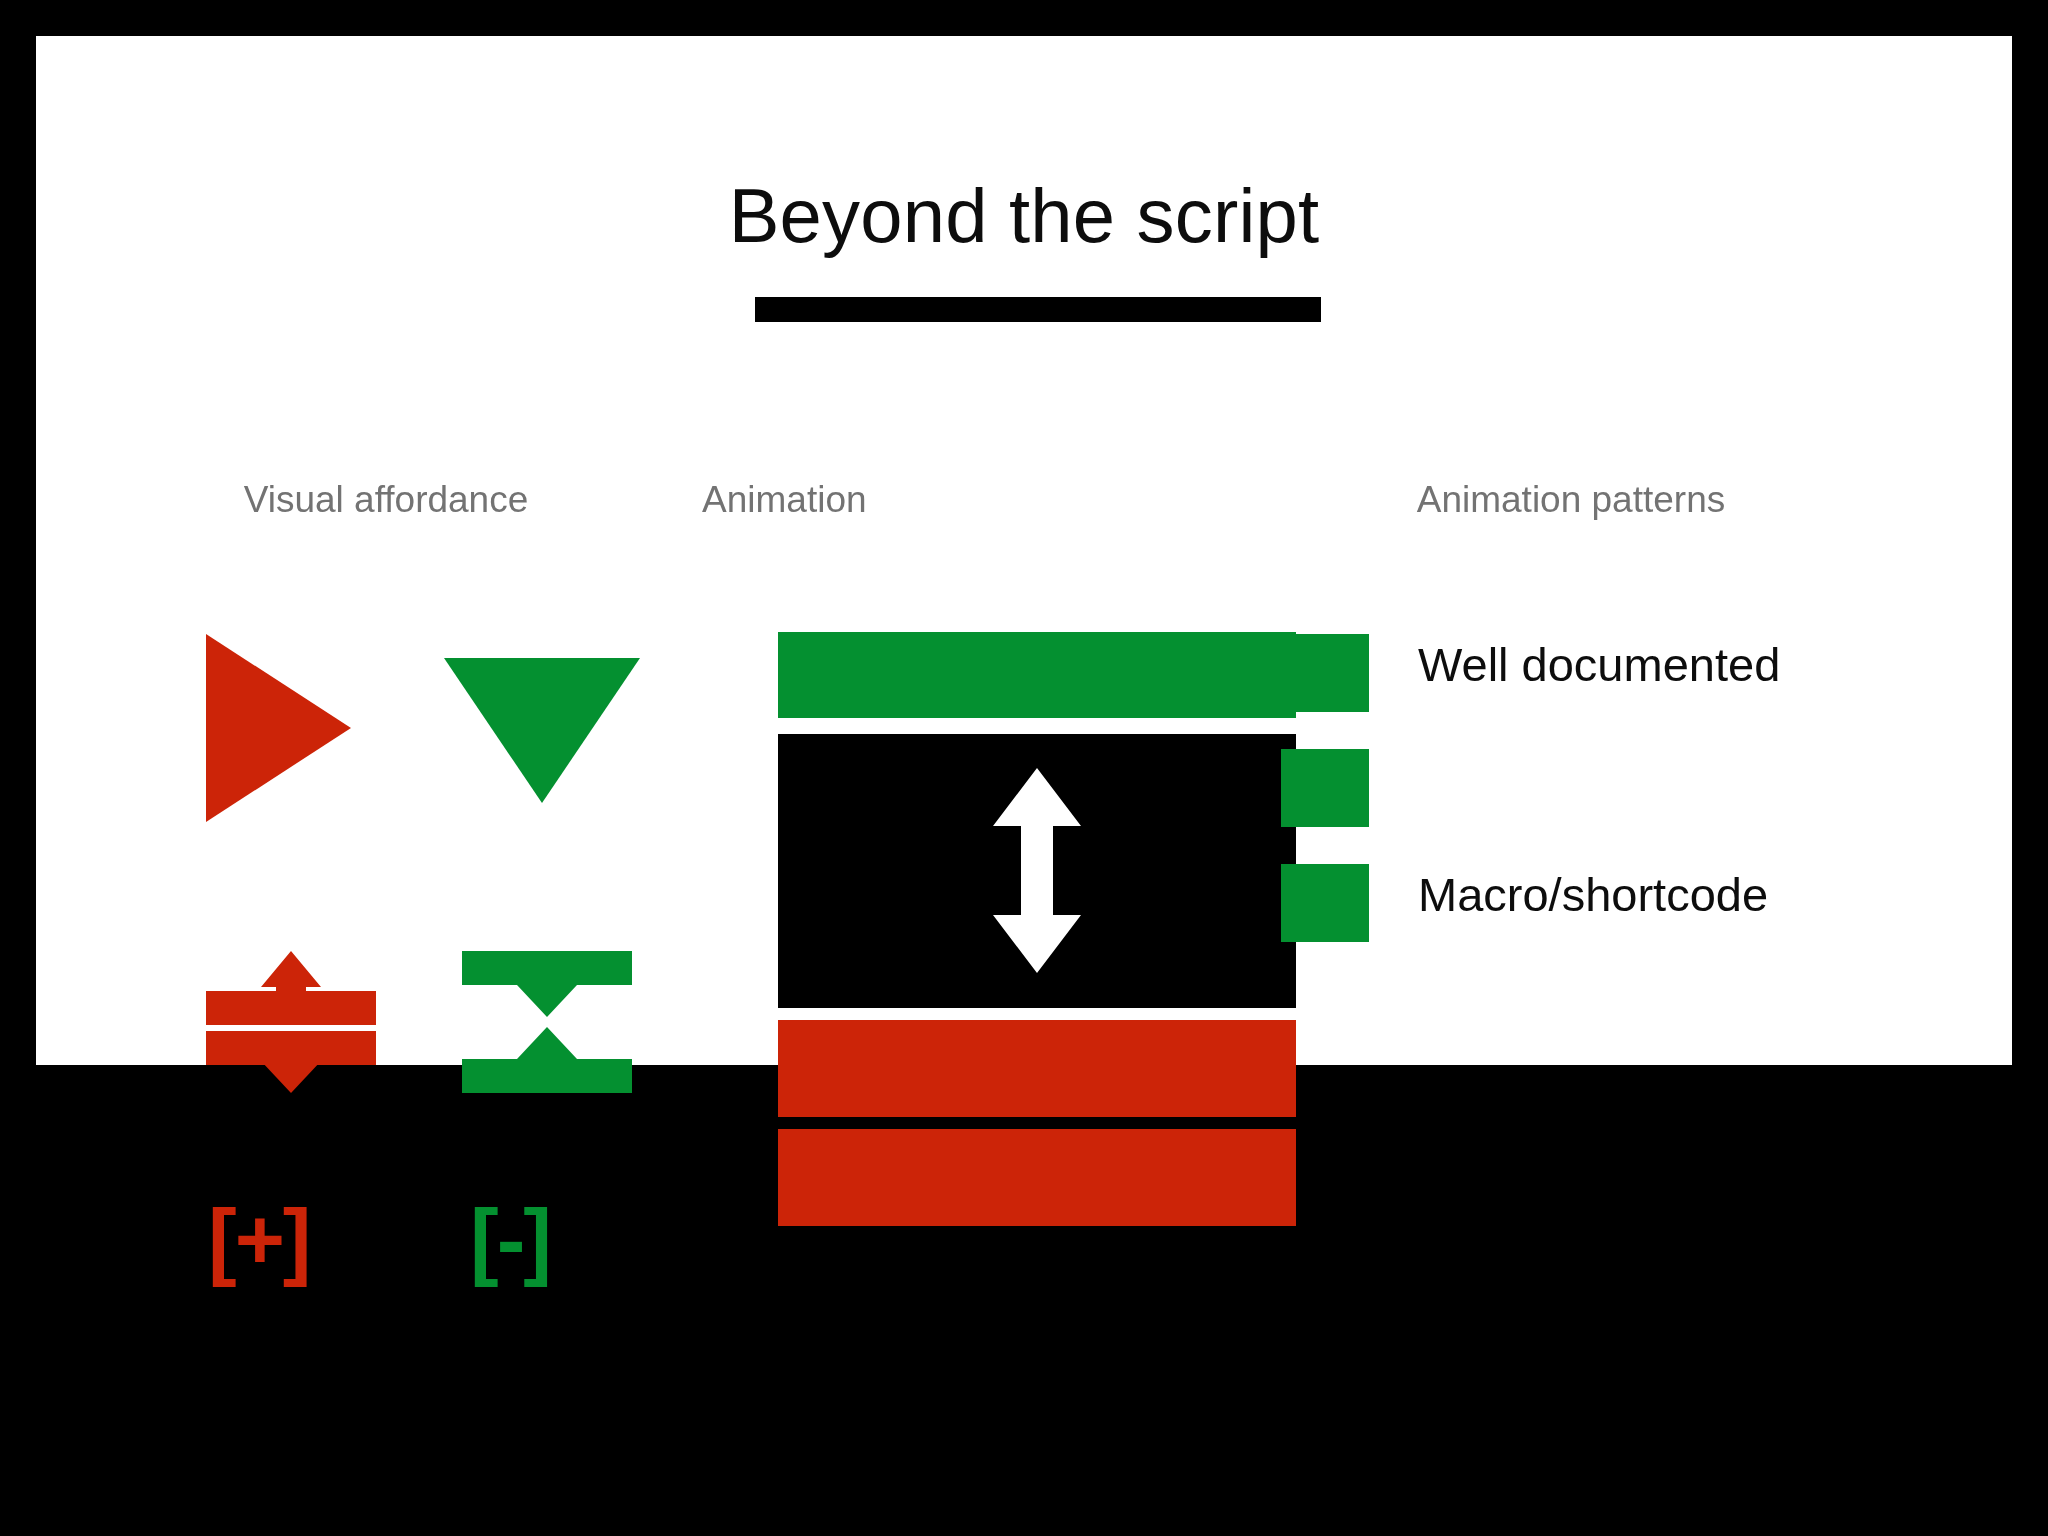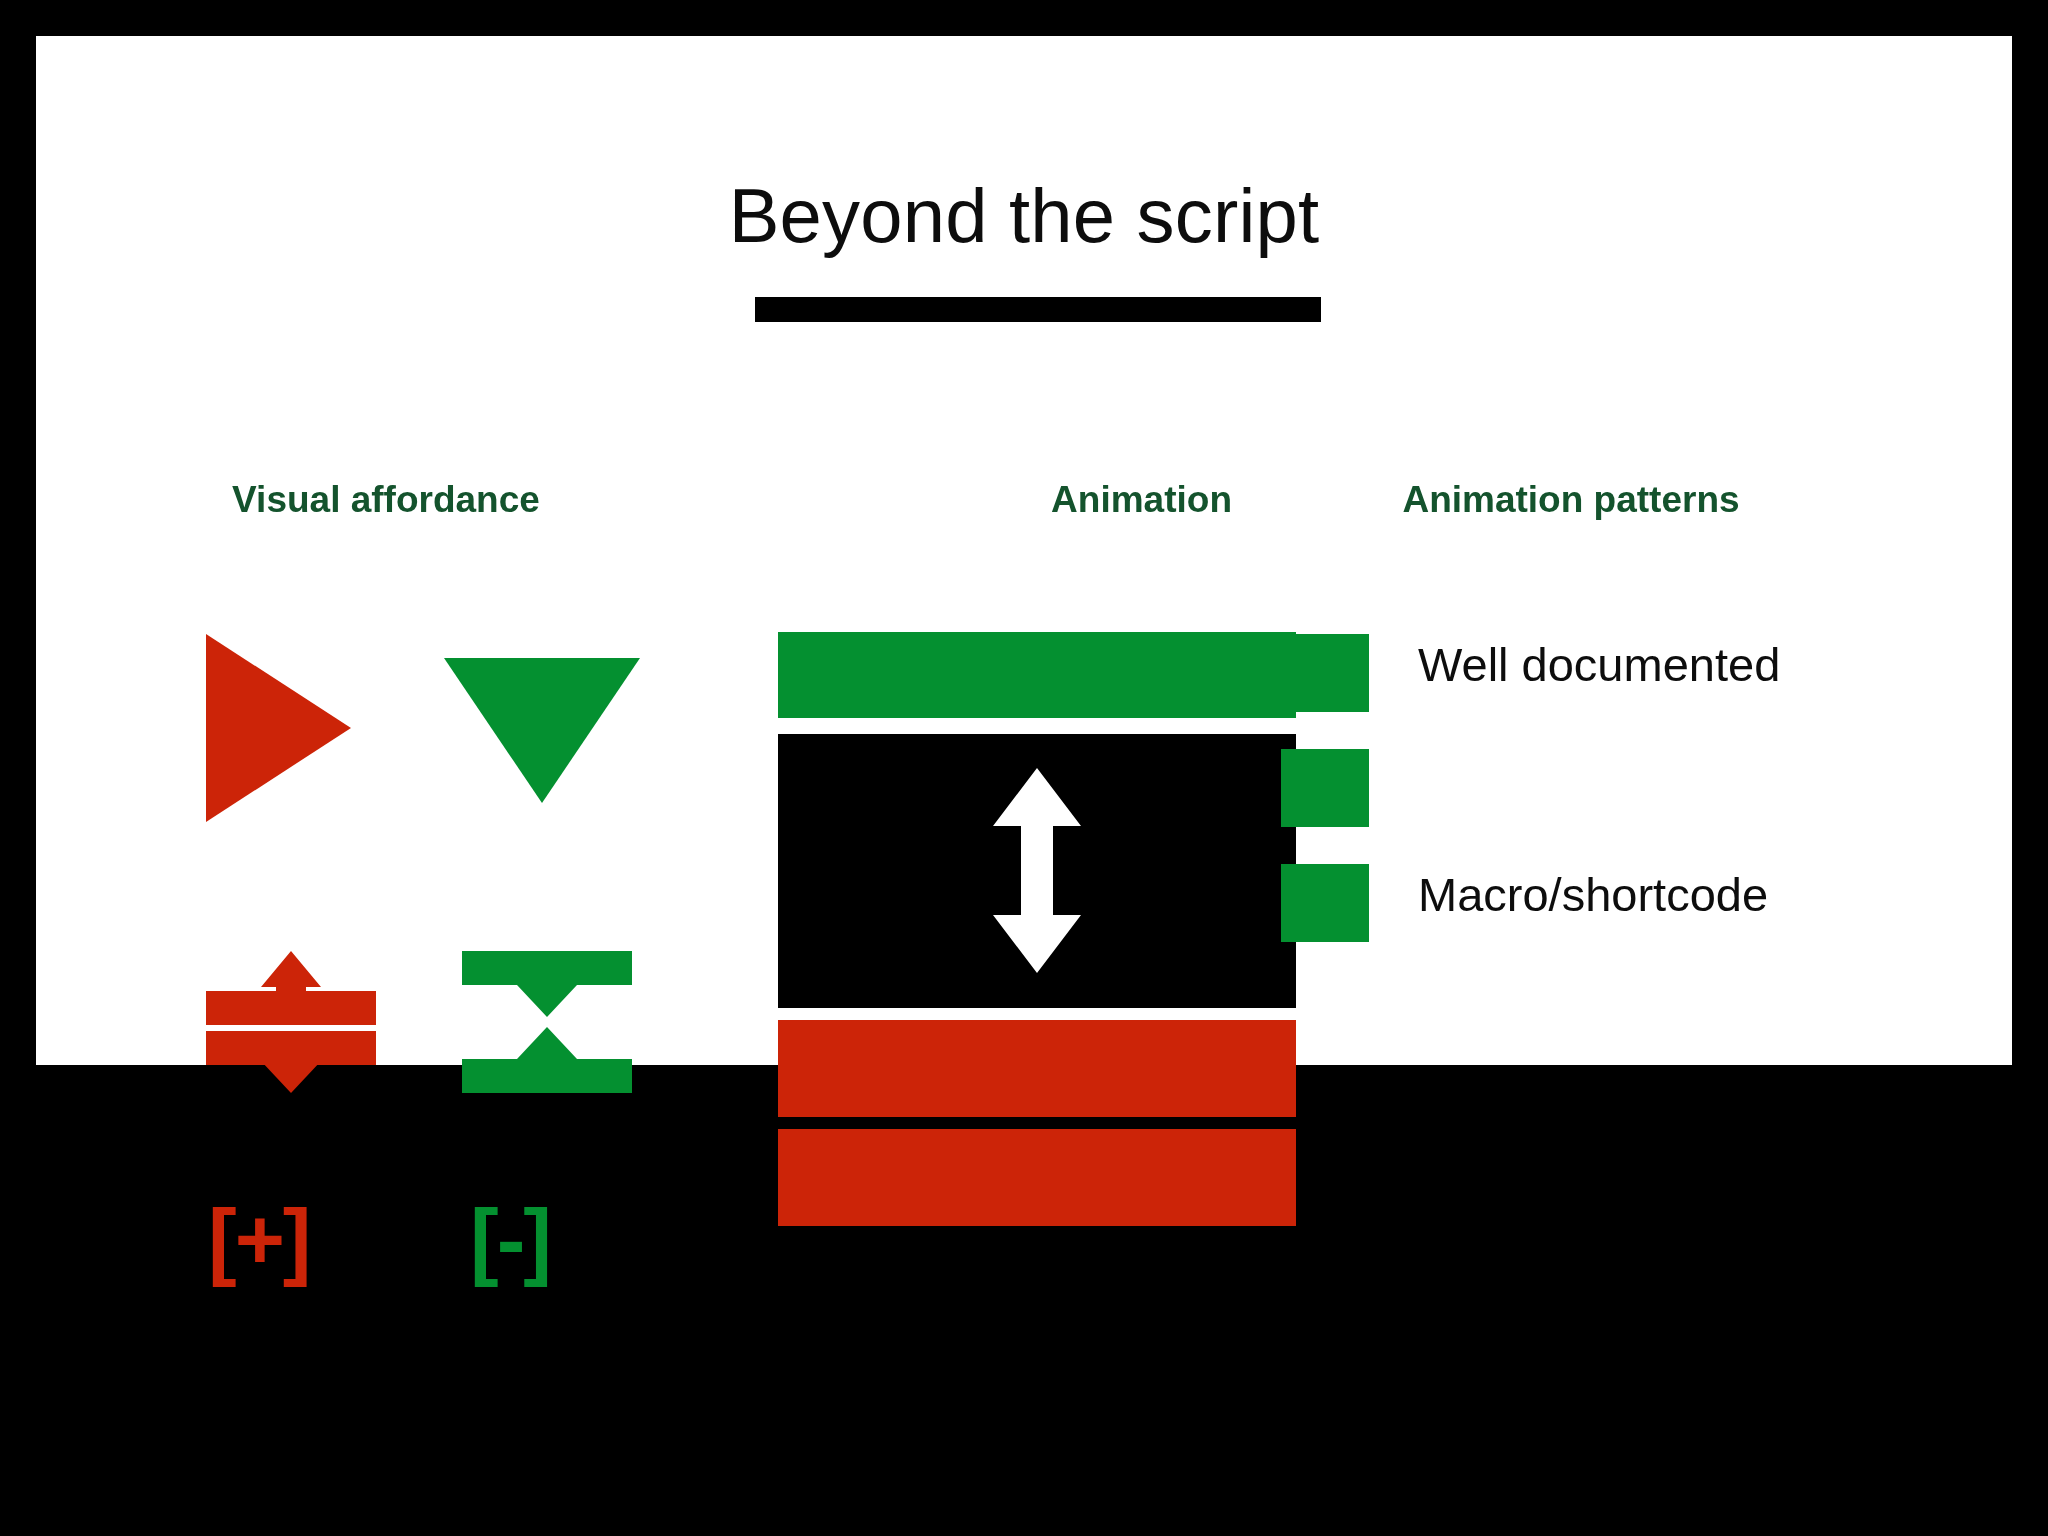--- a/index.html
+++ b/index.html
@@ -55,26 +55,26 @@
     top: 261px;
     width: 566px;
     height: 25px;
     background: #000000;
   }
 
   
   .col-heading {
     position: absolute;
     font-size: 37px;
-    font-weight: 700;
-    color: #14532d;
+    font-weight: 400;
+    color: #737373;
     white-space: nowrap;
   }
   #heading-visual-affordance { left: 115px;  top: 443px; width: 470px; text-align: center; }
-  #heading-animation         { left: 706px;  top: 443px; width: 490px; text-align: right; }
+  #heading-animation         { left: 666px;  top: 443px; width: 490px; text-align: left; }
   #heading-consistent        { left: 1250px; top: 443px; width: 570px; text-align: center; }
 
   
   #affordance-grid {
     position: absolute;
     left: 96px;
     top: 560px;
     width: 530px;
     height: 640px;
   }

